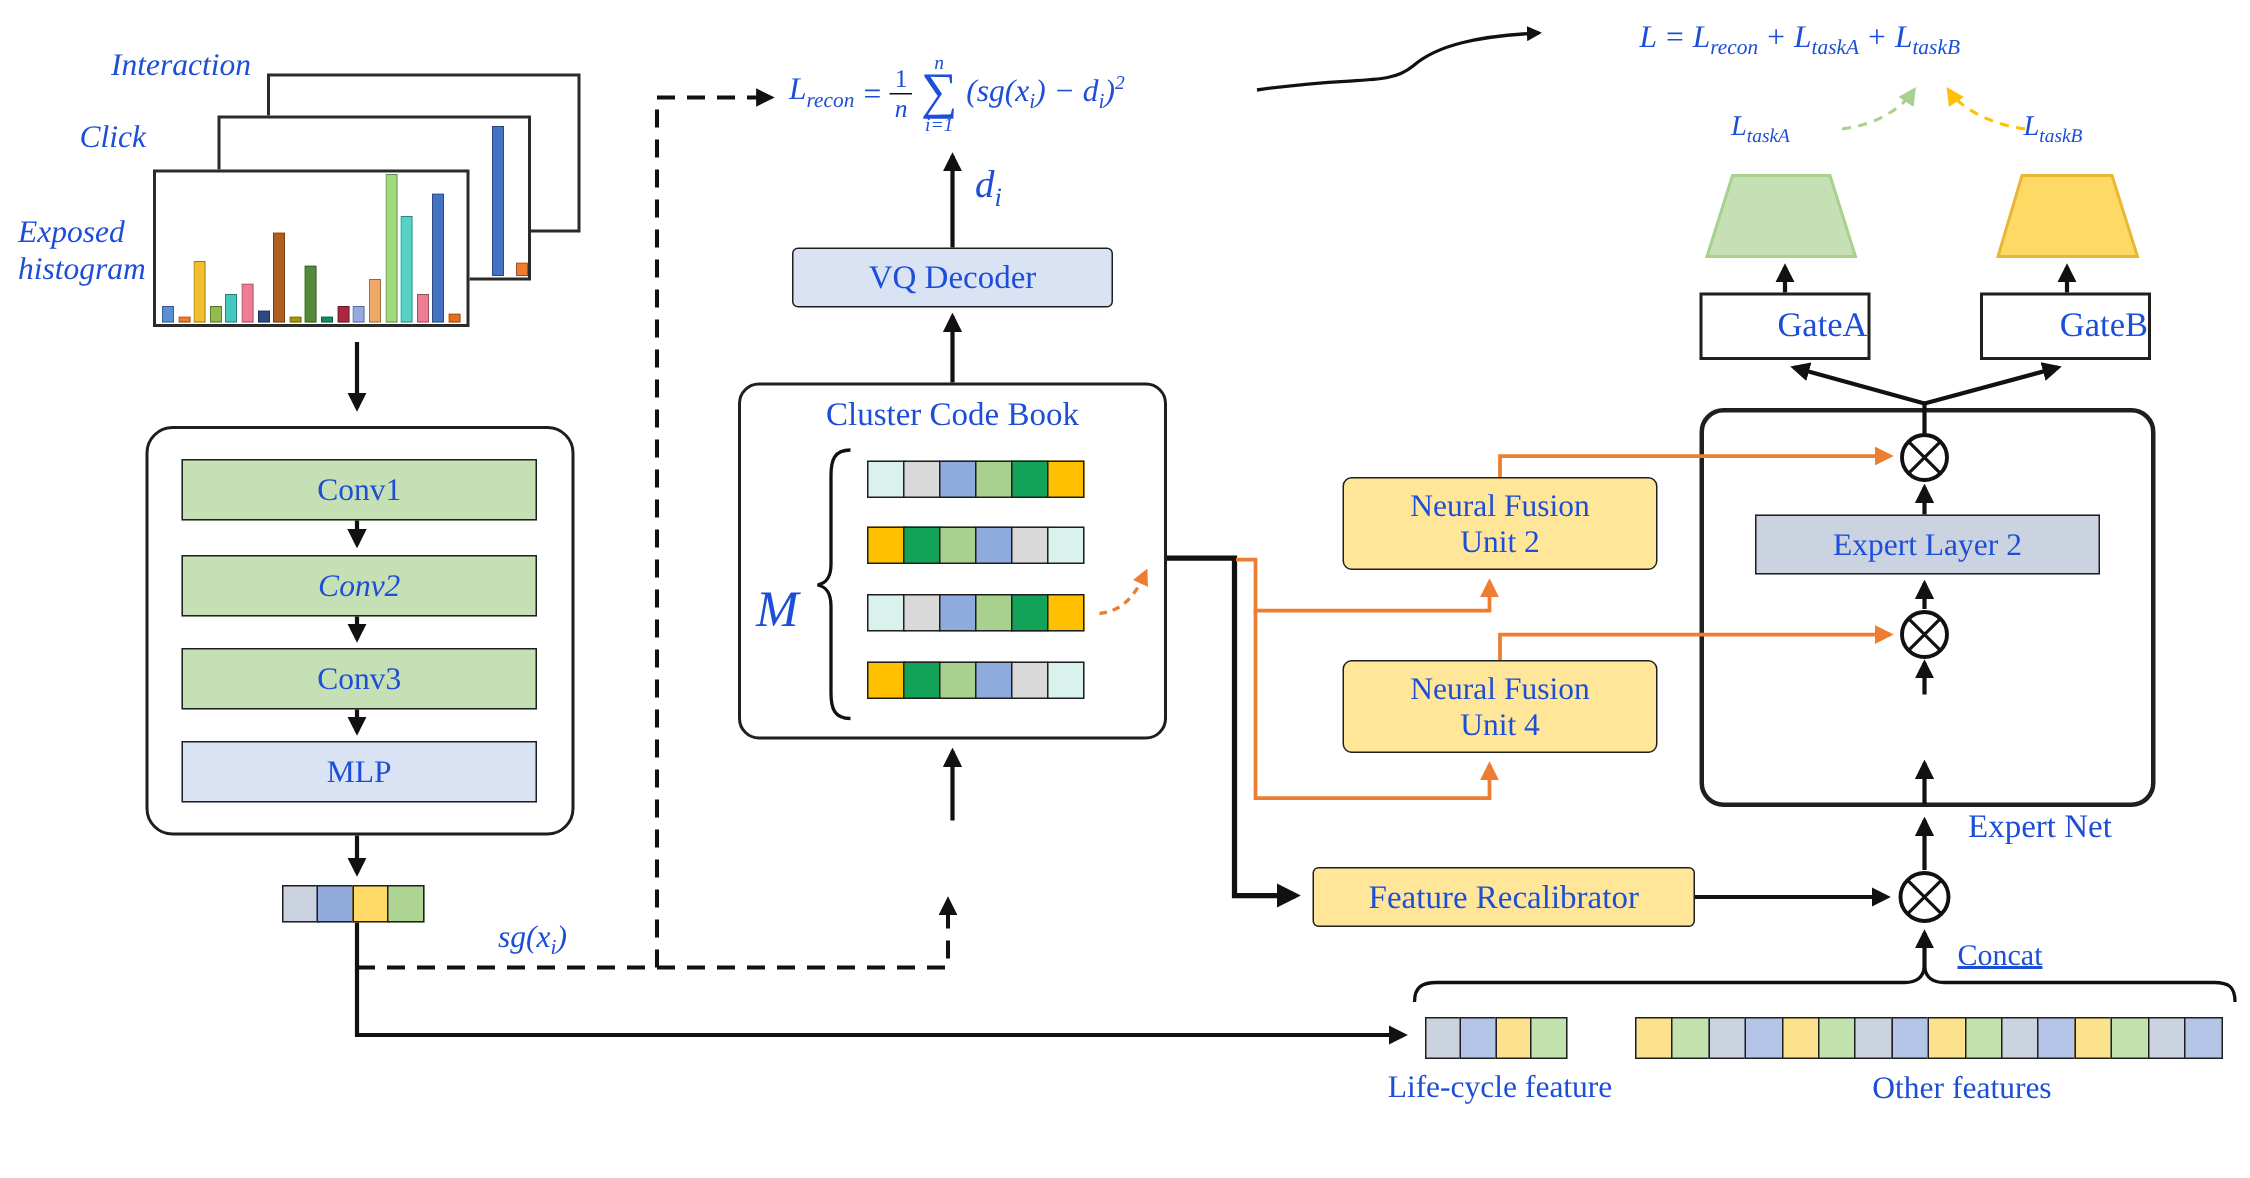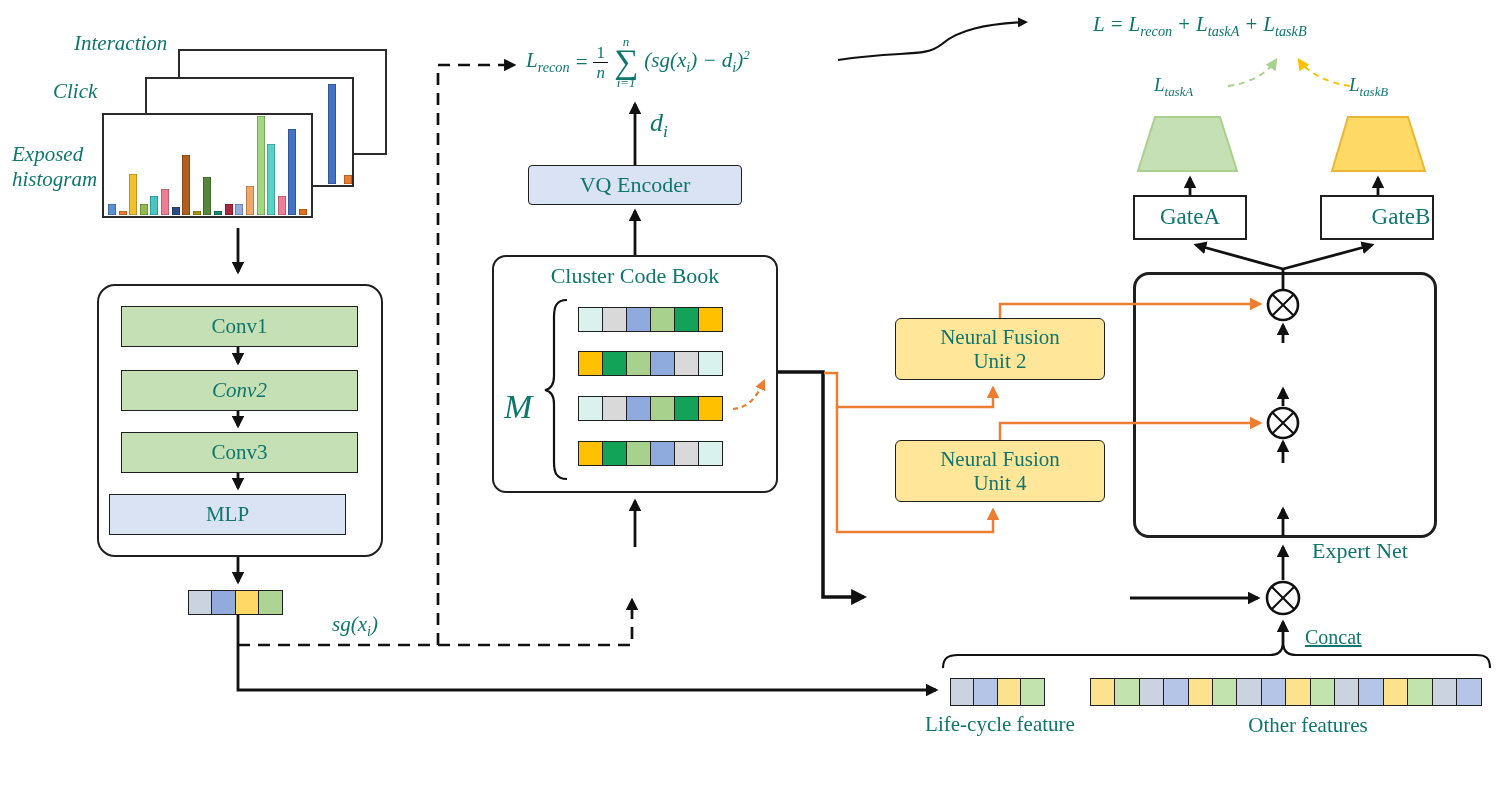--- a/index.html
+++ b/index.html
@@ -1,29 +1,29 @@
 <!DOCTYPE html>
 <html><head>
 <meta charset="utf-8">
 <style>
   html,body{margin:0;padding:0;background:#fff;}
   #stage{position:relative;width:1500px;height:785px;background:#ffffff;overflow:hidden;
-         font-family:"Liberation Serif","DejaVu Serif",serif;color:#0f766e;}
+         font-family:"Liberation Serif","DejaVu Serif",serif;color:#1d4ed8;}
   .abs{position:absolute;}
   .lbl{position:absolute;white-space:nowrap;}
   .it{font-style:italic;}
   sub{font-size:.68em;}
   sup{font-size:.62em;}
   .box{position:absolute;display:flex;align-items:center;justify-content:center;
        border:1.6px solid #1f1f1f;box-sizing:border-box;text-align:center;line-height:1.15;}
   .green{background:#c5e0b4;}
   .blue{background:#dae3f3;}
   .steel{background:#ccd3e0;}
   .yellow{background:#ffe699;}
-  .white{background:#fff;}
+  .white{background:#fff;justify-content:flex-end;}
   .r4{border-radius:4px;} .r6{border-radius:6px;}
   .round{position:absolute;border:2px solid #1f1f1f;border-radius:18px;background:#fff;box-sizing:border-box;}
   .win{position:absolute;background:#fff;border:2px solid #2b2b2b;box-sizing:border-box;}
   .cellrow{position:absolute;display:flex;}
   .cell{box-sizing:border-box;border:1.6px solid #1f1f1f;flex:0 0 auto;}
   .cell + .cell{margin-left:-1.6px;}
   .cb .cell{width:25.5px;height:25px;}
   .vec .cell{width:25px;height:25px;}
   .lc .cell{width:25px;height:28px;}
   .of .cell{width:26px;height:28px;}
@@ -82,37 +82,37 @@
   <div class="round" style="left:97px;top:284px;width:286px;height:273px;"></div>
   <div class="box green" style="left:121px;top:306px;width:237px;height:41px;font-size:21px;">
       <span>Conv1</span>
     </div>
   <div class="box green" style="left:121px;top:370px;width:237px;height:41px;font-size:21px;font-style:italic;">
       <span>Conv2</span>
     </div>
   <div class="box green" style="left:121px;top:432px;width:237px;height:41px;font-size:21px;">
       <span>Conv3</span>
     </div>
-  <div class="box blue" style="left:109px;top:494px;width:237px;height:41px;font-size:21px;">
+  <div class="box blue" style="left:121px;top:494px;width:237px;height:41px;font-size:21px;">
       <span>MLP</span>
     </div>
 
   <div class="cellrow vec" style="left:188px;top:590px;">
       <div class="cell" style="background: rgb(204, 211, 224);"></div>
       <div class="cell" style="background: rgb(146, 170, 220);"></div>
       <div class="cell" style="background: rgb(255, 217, 102);"></div>
       <div class="cell" style="background: rgb(174, 212, 148);"></div>
     </div>
 
   <div class="lbl it" style="left:332px;top:612px;font-size:21px;">
     <span>sg(x</span><sub>i</sub><span>)</span>
   </div>
 
   <div class="box blue r4" style="left:528px;top:165px;width:214px;height:40px;font-size:22px;">
-      <span>VQ Encoder</span>
+      <span>VQ Decoder</span>
     </div>
 
   <div class="lbl it" style="left:650px;top:108px;font-size:26px;">
     <span>d</span><sub>i</sub>
   </div>
 
   <div class="round" style="left:492px;top:255px;width:286px;height:238px;border-radius:14px;"></div>
   <div class="lbl" style="left:492px;top:263px;width:286px;text-align:center;font-size:22px;">Cluster Code Book</div>
   <div class="lbl it" style="left:504px;top:388px;font-size:34px;">M</div>
   <div class="cellrow cb" style="left:578px;top:307px;">
@@ -186,22 +186,28 @@
   <div class="box white" style="left:1320px;top:195px;width:114px;height:45px;font-size:23px;border-width:2px;padding-left:48px;">
       <span>GateB</span>
     </div>
 
   <div class="box yellow r6" style="left:895px;top:318px;width:210px;height:62px;font-size:21px;">
     <span><span>Neural Fusion</span><br><span>Unit 2</span></span>
   </div>
   <div class="box yellow r6" style="left:895px;top:440px;width:210px;height:62px;font-size:21px;">
     <span><span>Neural Fusion</span><br><span>Unit 4</span></span>
   </div>
+  <div class="box yellow r4" style="left:875px;top:578px;width:255px;height:40px;font-size:22px;">
+      <span>Feature Recalibrator</span>
+    </div>
 
   <div class="round" style="left:1133px;top:272px;width:304px;height:266px;border-width:3px;border-radius:16px;background:transparent;"></div>
+  <div class="box steel" style="left:1170px;top:343px;width:230px;height:40px;font-size:21px;">
+      <span>Expert Layer 2</span>
+    </div>
   <div class="lbl" style="left:1312px;top:538px;font-size:22px;">Expert Net</div>
 
   <div class="cellrow lc" style="left:950px;top:678px;">
       <div class="cell" style="background: rgb(204, 211, 224);"></div>
       <div class="cell" style="background: rgb(180, 197, 232);"></div>
       <div class="cell" style="background: rgb(252, 226, 140);"></div>
       <div class="cell" style="background: rgb(194, 226, 174);"></div>
     </div>
   <div class="cellrow of" style="left:1090px;top:678px;">
       <div class="cell" style="background: rgb(252, 226, 140);"></div>

